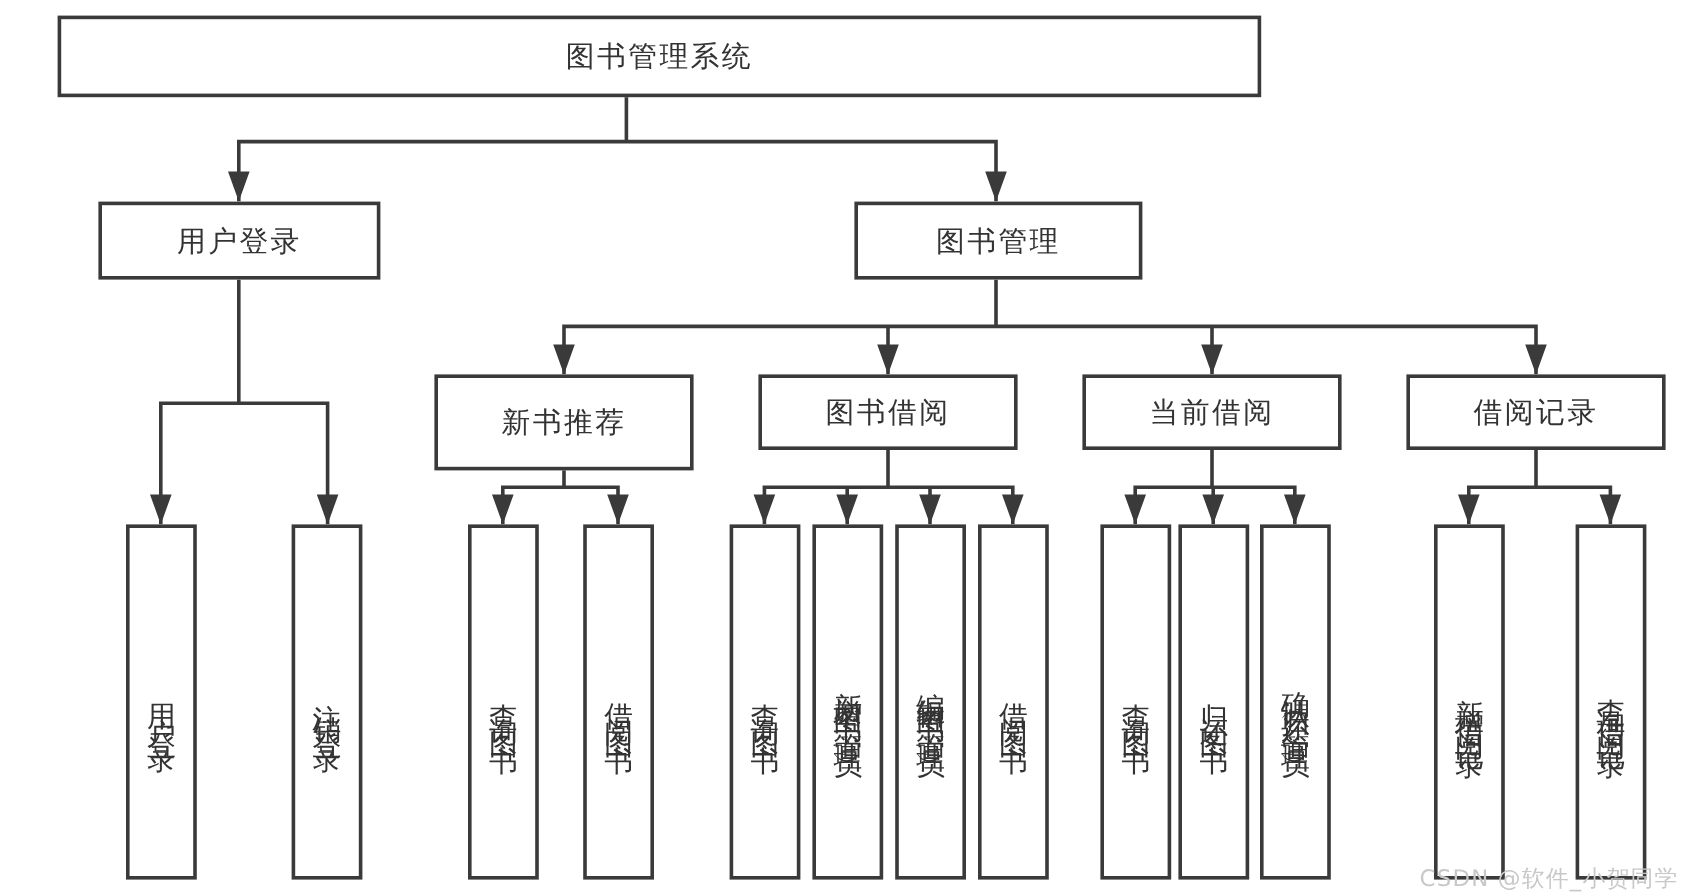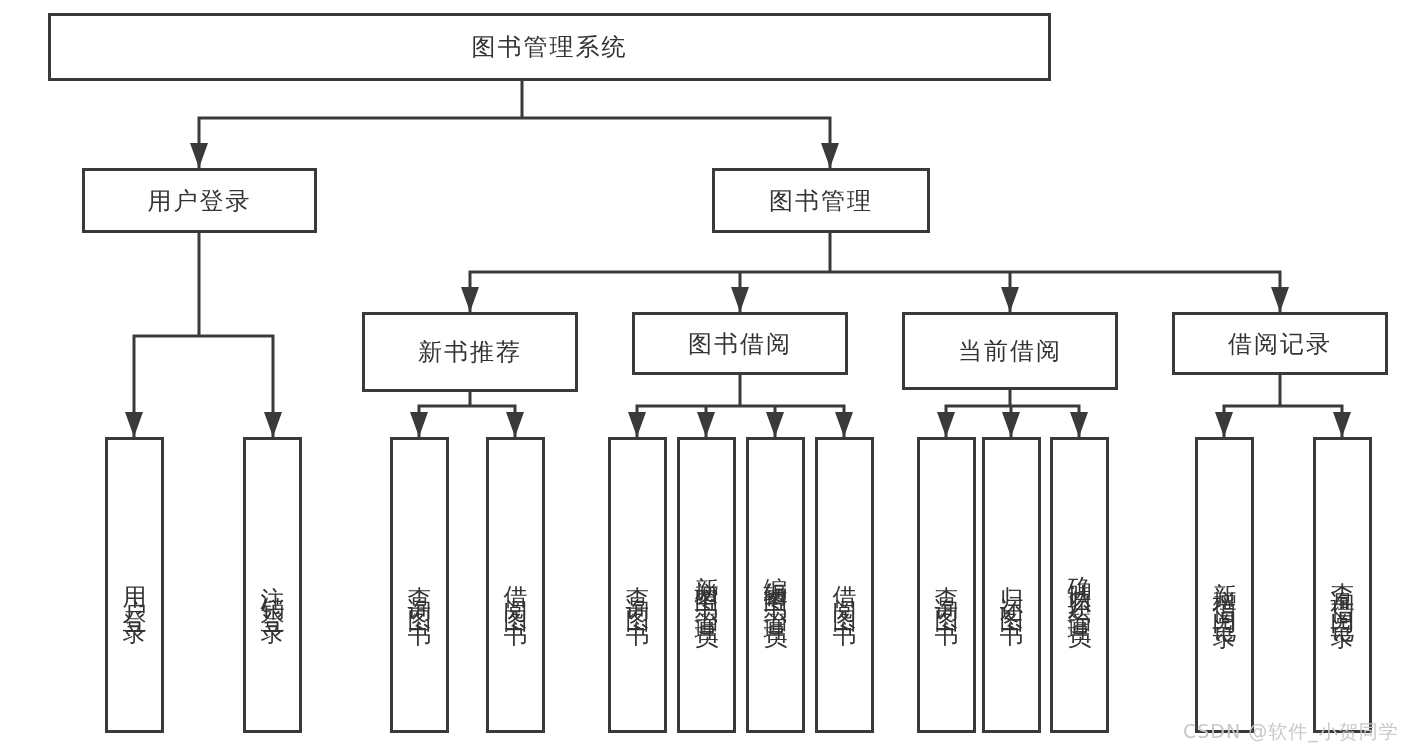--- a/index.html
+++ b/index.html
@@ -78,31 +78,31 @@
       M1333,412 L1351,412 L1342,437 Z"></path>
   </svg>
 
   <div class="box" style="left:20px;top:13px;width:1003px;height:68px;margin-left:28px;">
     <span class="hlabel">图书管理系统</span>
   </div>
 
   <div class="box" style="left:82px;top:168px;width:235px;height:65px;">
     <span class="hlabel">用户登录</span>
   </div>
-  <div class="box" style="left:712px;top:168px;width:218px;height:65px;">
+  <div class="box" style="left:712px;top:168px;width:240px;height:65px;">
     <span class="hlabel">图书管理</span>
   </div>
 
   <div class="box" style="left:362px;top:312px;width:216px;height:80px;">
     <span class="hlabel">新书推荐</span>
   </div>
   <div class="box" style="left:632px;top:312px;width:216px;height:63px;">
     <span class="hlabel">图书借阅</span>
   </div>
-  <div class="box" style="left:902px;top:312px;width:216px;height:78px;">
+  <div class="box" style="left:902px;top:312px;width:216px;height:63px;">
     <span class="hlabel">当前借阅</span>
   </div>
   <div class="box" style="left:1172px;top:312px;width:216px;height:63px;">
     <span class="hlabel">借阅记录</span>
   </div>
 
   <div class="box vbox" style="left:105px;">
     <span class="vtext">用户登录</span>
   </div>
   <div class="box vbox" style="left:243px;">

